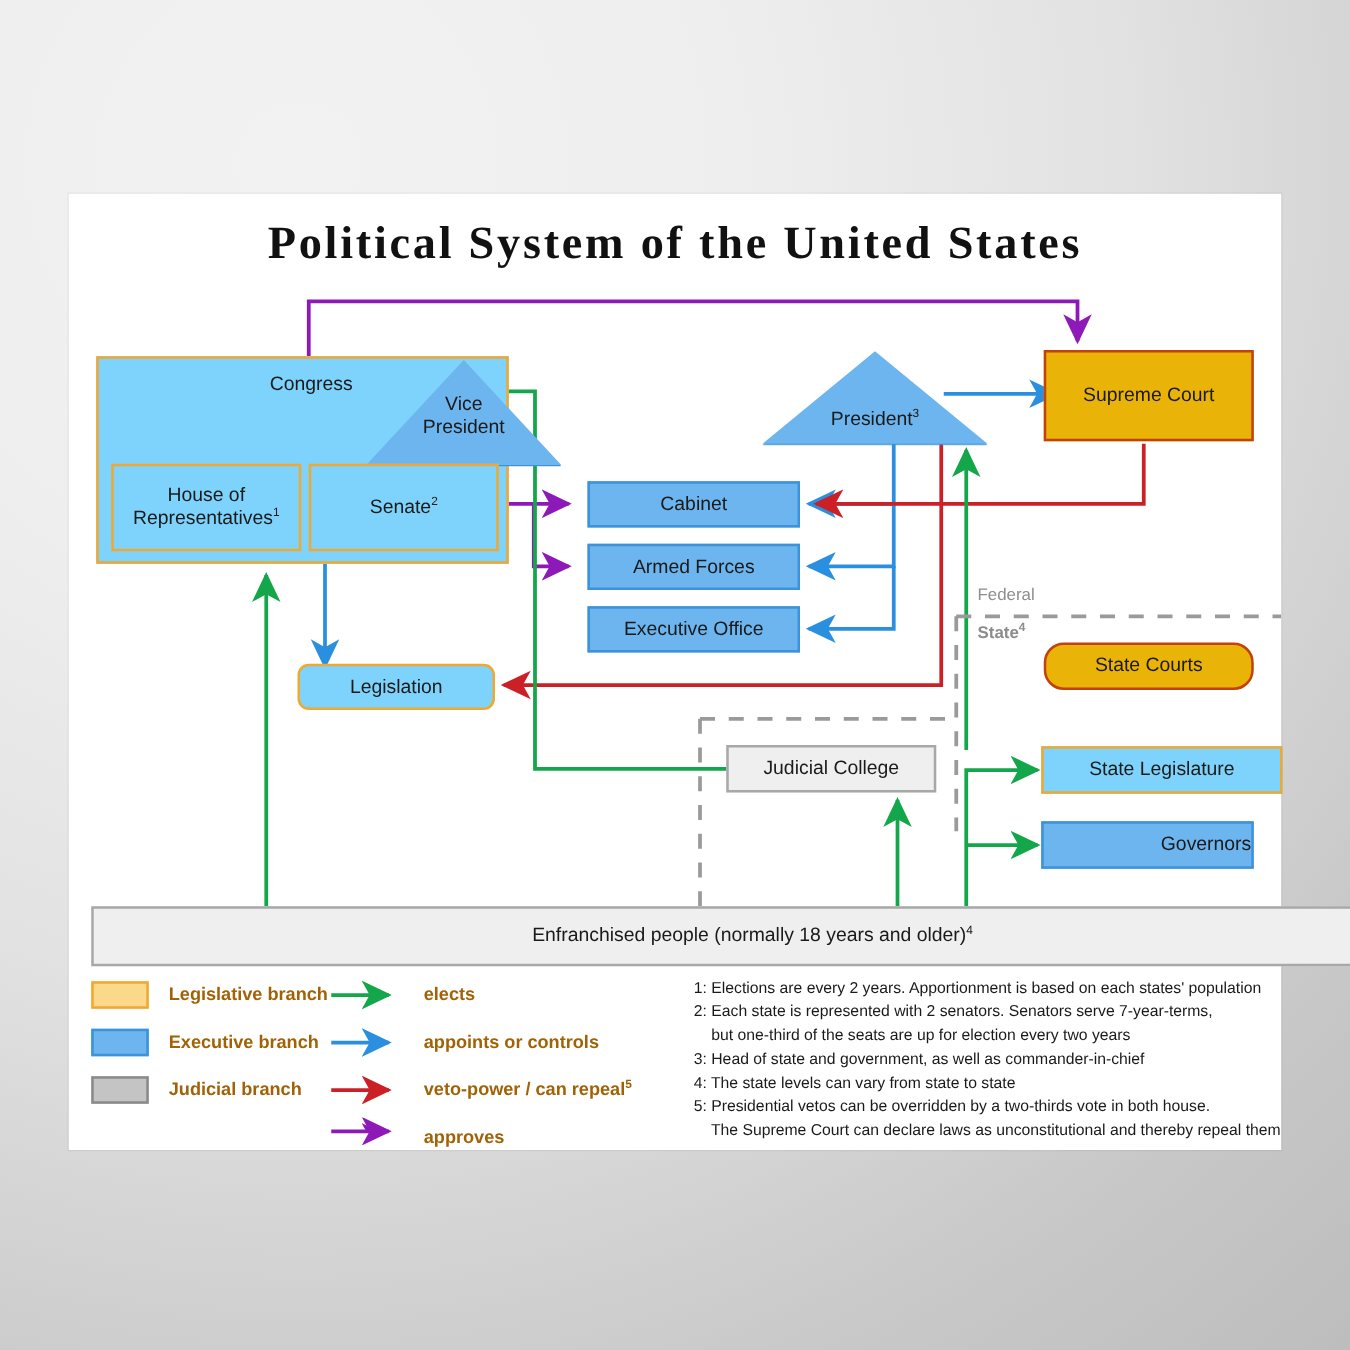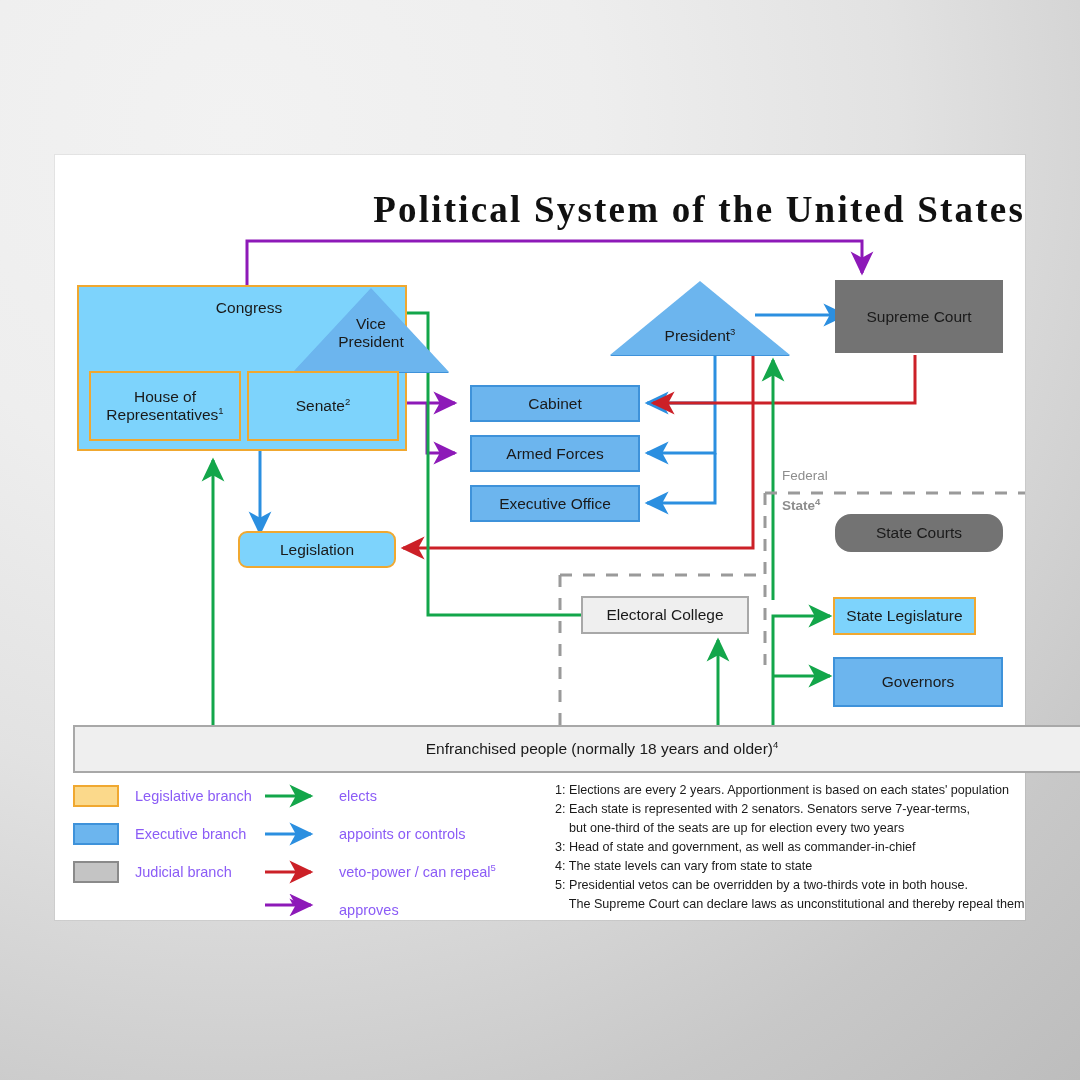--- a/index.html
+++ b/index.html
@@ -7,41 +7,41 @@
     width:1080px;height:1080px;overflow:hidden;
     background:radial-gradient(circle at 22% 12%, #f2f2f2 0%, #eeeeee 28%, #e2e2e2 52%, #c8c8c8 82%, #bdbdbd 100%);
     font-family:"Liberation Sans", sans-serif;
   }
   #poster{
     position:absolute;left:55px;top:155px;width:970px;height:765px;
     background:#ffffff;
     box-shadow:0 0 0 1px rgba(0,0,0,0.05);
   }
   #title{
-    position:absolute;left:0;top:33px;width:970px;text-align:right;
+    position:absolute;left:0;top:18px;width:970px;text-align:center;
     font-family:"Liberation Serif", serif;
     font-weight:bold;font-size:37px;letter-spacing:2.2px;color:#111;
     white-space:nowrap;
   }
   #canvas{position:absolute;left:0;top:0;width:970px;height:765px;}
   .node{position:absolute;box-sizing:border-box;display:flex;align-items:center;justify-content:center;
         font-size:15.5px;color:#1a1a1a;text-align:center;line-height:1.15;}
   .leg{background:#7dd3fc;border:2px solid #f0a830;}
   .exe{background:#6cb5ee;border:2px solid #3e92da;}
-  .jud{background:#737373;border:2px solid #737373;}
+  .jud{background:#eab308;border:2px solid #c2410c;}
   .neutral{background:#efefef;border:2px solid #a8a8a8;}
   .rounded{border-radius:9px;}
   sup{font-size:9.5px;vertical-align:super;line-height:0;}
   .label-tl{position:absolute;display:block;align-items:flex-start;justify-content:flex-start;}
   .tri-label{position:absolute;font-size:15.5px;color:#1a1a1a;text-align:center;line-height:1.15;}
   .divtxt{position:absolute;font-size:13.5px;color:#8d8d8d;}
   
   #legend{position:absolute;left:18px;top:625px;width:950px;height:125px;}
   .lg-sw{position:absolute;width:46px;height:22px;box-sizing:border-box;}
-  .lg-tx{position:absolute;font-size:14.5px;color:#8b5cf6;white-space:nowrap;}
+  .lg-tx{position:absolute;font-size:14.5px;color:#a16207;white-space:nowrap;font-weight:bold;}
   .fn{position:absolute;font-size:12.6px;color:#1a1a1a;white-space:nowrap;}
 </style>
 </head>
 <body>
 
 <div id="poster">
 
   <div id="title">Political System of the United States</div>
 
   <svg id="canvas" viewBox="0 0 970 765">
@@ -151,28 +151,28 @@
   <div class="divtxt" style="left:727px;top:313px;">Federal</div>
   <div class="divtxt" style="left:727px;top:343px;font-weight:bold;">
     <span>State</span><sup>4</sup>
   </div>
 
   <div class="node jud" style="left:780px;top:359px;width:168px;height:38px;border-radius:16px;">
     <span>State Courts</span>
   </div>
 
   <div class="node neutral" style="left:526px;top:441px;width:168px;height:38px;">
-    <span>Electoral College</span>
-  </div>
-
-  <div class="node leg" style="left:778px;top:442px;width:143px;height:38px;">
+    <span>Judicial College</span>
+  </div>
+
+  <div class="node leg" style="left:778px;top:442px;width:193px;height:38px;">
     <span>State Legislature</span>
   </div>
 
-  <div class="node exe" style="left:778px;top:502px;width:170px;height:50px;">
+  <div class="node exe" style="left:778px;top:502px;width:170px;height:38px;justify-content:flex-end;">
     <span>Governors</span>
   </div>
 
   <div class="node neutral" style="left:18px;top:570px;width:1058px;height:48px;">
     <span style="font-size:15.5px;">
       <span>Enfranchised people (normally 18 years and older)</span><sup>4</sup>
     </span>
   </div>
 
   <div id="legend">

